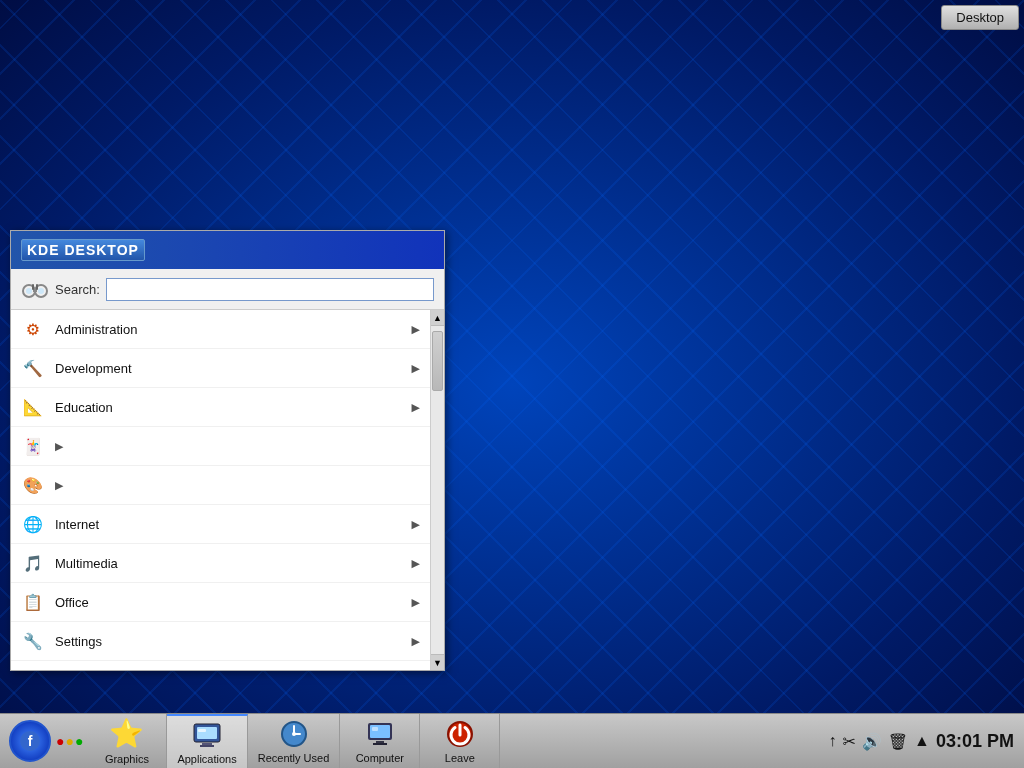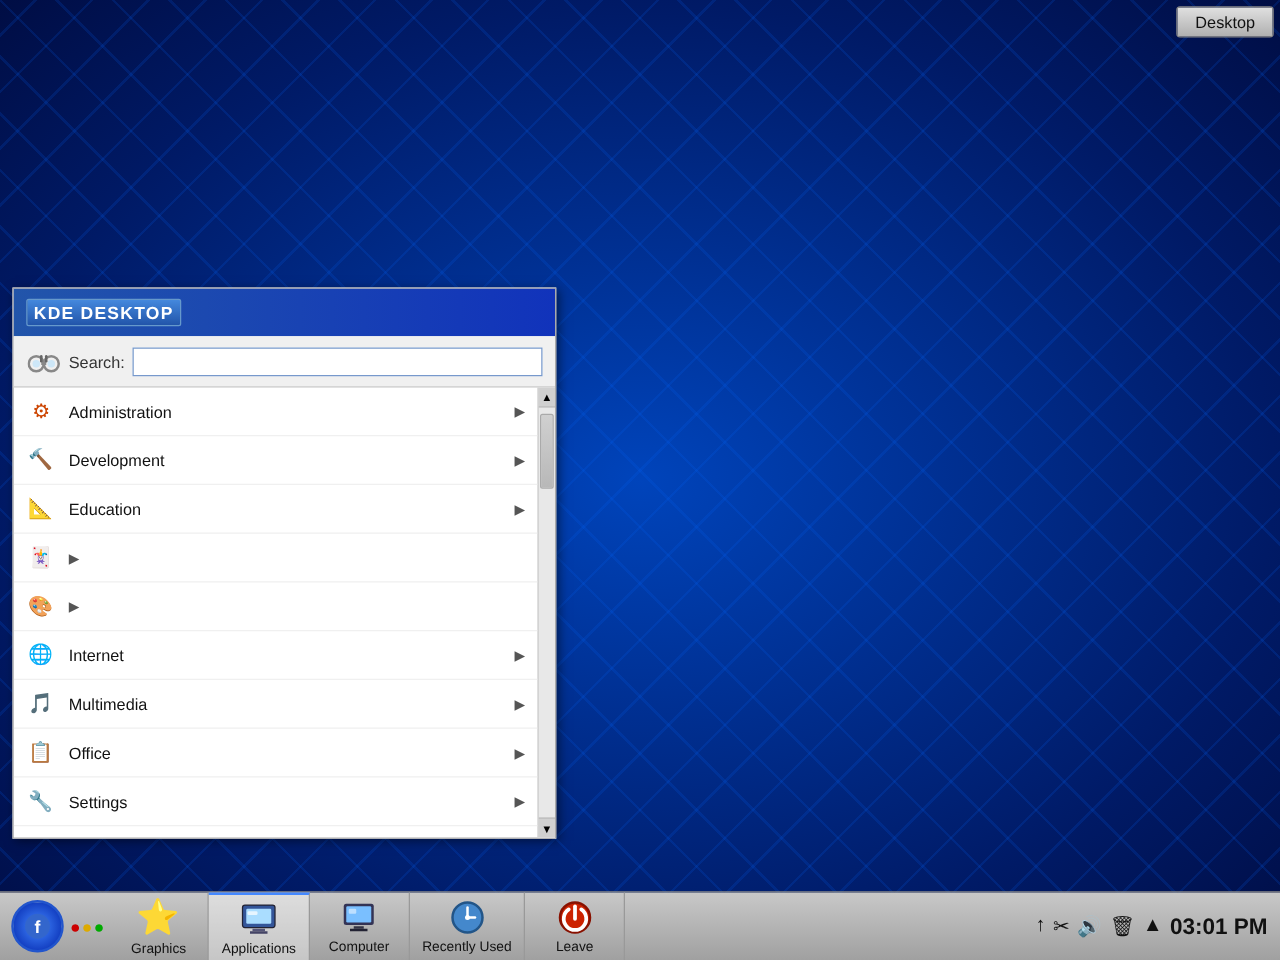--- a/index.html
+++ b/index.html
@@ -452,39 +452,39 @@
           <rect x="10" y="23" width="10" height="2" fill="#557"></rect>
           <rect x="8" y="25" width="14" height="2" fill="#446"></rect>
           <rect x="6" y="9" width="8" height="3" fill="#fff" rx="1" opacity="0.7"></rect>
         </svg>
       </div>
       <span class="taskbar-label">Applications</span>
     </div>
       <div class="taskbar-item">
       <div class="taskbar-icon">
         <svg width="30" height="30" viewBox="0 0 30 30">
+          <circle cx="15" cy="15" r="12" fill="#4488cc" stroke="#225588" stroke-width="2"></circle>
+          <line x1="15" y1="15" x2="15" y2="7" stroke="#fff" stroke-width="2" stroke-linecap="round"></line>
+          <line x1="15" y1="15" x2="21" y2="15" stroke="#fff" stroke-width="2" stroke-linecap="round"></line>
+          <circle cx="15" cy="15" r="2" fill="#fff"></circle>
+        </svg>
+      </div>
+      <span class="taskbar-label">Recently Used</span>
+    </div>
+      <div class="taskbar-item">
+      <div class="taskbar-icon">
+        <svg width="30" height="30" viewBox="0 0 30 30">
           <rect x="3" y="4" width="24" height="17" rx="2" fill="#335"></rect>
           <rect x="5" y="6" width="20" height="13" fill="#7abfff" rx="1"></rect>
           <rect x="11" y="22" width="8" height="2" fill="#334"></rect>
           <rect x="8" y="24" width="14" height="2" fill="#223"></rect>
           <rect x="7" y="8" width="6" height="4" fill="#fff" opacity="0.5" rx="1"></rect>
         </svg>
       </div>
       <span class="taskbar-label">Computer</span>
-    </div>
-      <div class="taskbar-item">
-      <div class="taskbar-icon">
-        <svg width="30" height="30" viewBox="0 0 30 30">
-          <circle cx="15" cy="15" r="12" fill="#4488cc" stroke="#225588" stroke-width="2"></circle>
-          <line x1="15" y1="15" x2="15" y2="7" stroke="#fff" stroke-width="2" stroke-linecap="round"></line>
-          <line x1="15" y1="15" x2="21" y2="15" stroke="#fff" stroke-width="2" stroke-linecap="round"></line>
-          <circle cx="15" cy="15" r="2" fill="#fff"></circle>
-        </svg>
-      </div>
-      <span class="taskbar-label">Recently Used</span>
     </div>
       <div class="taskbar-item">
       <div class="taskbar-icon">
         <svg width="30" height="30" viewBox="0 0 30 30">
           <circle cx="15" cy="15" r="12" fill="#cc2200" stroke="#881100" stroke-width="2"></circle>
           <path d="M15 6 L15 16" stroke="#fff" stroke-width="3" stroke-linecap="round"></path>
           <path d="M10 8.5 A9 9 0 1 0 20 8.5" fill="none" stroke="#fff" stroke-width="3" stroke-linecap="round"></path>
         </svg>
       </div>
       <span class="taskbar-label">Leave</span>

